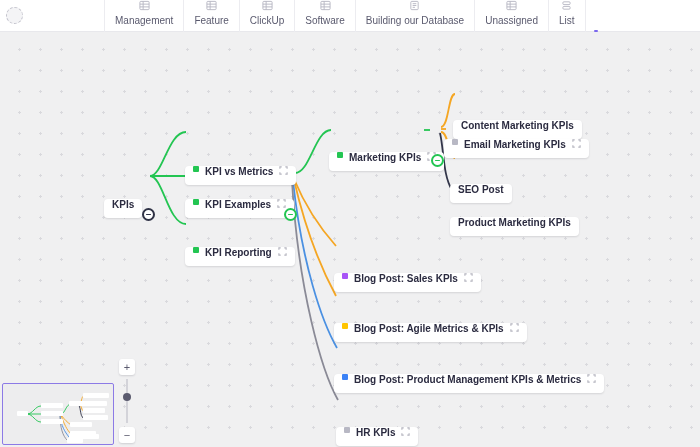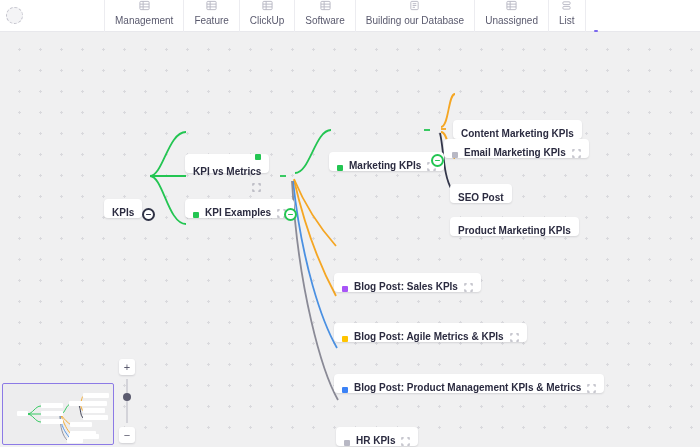--- a/index.html
+++ b/index.html
@@ -76,21 +76,21 @@
     background-image: radial-gradient(circle, #d9d9dd 1px, transparent 1.1px);
     background-size: 21px 21px;
     background-position: 9px 7px;
     overflow: hidden;
   }
   .edges { position: absolute; top: 0; left: 0; width: 700px; height: 415px; }
 
   
   .node {
     position: absolute;
-    display: flex; align-items: flex-end; gap: 6px;
+    display: flex; align-items: flex-start; gap: 6px;
     height: 19px; padding: 0 8px;
     background: #ffffff; border-radius: 4px;
     box-shadow: 0 1px 2px rgba(20,20,40,.13);
     font-size: 10px; color: #2b2b40; font-weight: bold;
     white-space: nowrap; cursor: pointer;
   }
   .bullet { width: 6px; height: 6px; border-radius: 1px; flex: none; }
   .expand-ico { display: flex; align-items: center; opacity: .55; }
   .expand-ico svg { display: block; }
 
@@ -283,40 +283,49 @@
       <span class="bar"></span>
     </div>
     <div class="toggle green" style="left:431px; top:122px;">
       <span class="bar"></span>
     </div>
 
     <div class="node" style="left:104px; top:167px;">
       <span>KPIs</span>
     </div>
 
-    <div class="node" style="left:185px; top:122px;flex-direction:column;">
+    <div class="node" style="left:185px; top:134px;">
       <span class="bullet" style="background:#23c552"></span>
       <span>KPI vs Metrics</span>
       <span class="expand-ico">
         <svg width="9" height="9" viewBox="0 0 10 10">
             <path d="M1,3 V1 H3 M7,1 H9 V3 M9,7 V9 H7 M3,9 H1 V7" fill="none" stroke="#7a7a8c" stroke-width="1.3"></path>
           </svg>
       </span>
     </div>
 
     <div class="node" style="left:185px; top:167px;">
       <span class="bullet" style="background:#23c552"></span>
       <span>KPI Examples</span>
       <span class="expand-ico">
         <svg width="9" height="9" viewBox="0 0 10 10">
             <path d="M1,3 V1 H3 M7,1 H9 V3 M9,7 V9 H7 M3,9 H1 V7" fill="none" stroke="#7a7a8c" stroke-width="1.3"></path>
           </svg>
       </span>
     </div>
 
+    <div class="node" style="left:185px; top:215px;">
+      <span class="bullet" style="background:#23c552"></span>
+      <span>KPI Reporting</span>
+      <span class="expand-ico">
+        <svg width="9" height="9" viewBox="0 0 10 10">
+            <path d="M1,3 V1 H3 M7,1 H9 V3 M9,7 V9 H7 M3,9 H1 V7" fill="none" stroke="#7a7a8c" stroke-width="1.3"></path>
+          </svg>
+      </span>
+    </div>
 
     <div class="node" style="left:329px; top:120px;">
       <span class="bullet" style="background:#23c552"></span>
       <span>Marketing KPIs</span>
       <span class="expand-ico">
         <svg width="9" height="9" viewBox="0 0 10 10">
             <path d="M1,3 V1 H3 M7,1 H9 V3 M9,7 V9 H7 M3,9 H1 V7" fill="none" stroke="#7a7a8c" stroke-width="1.3"></path>
           </svg>
       </span>
     </div>

